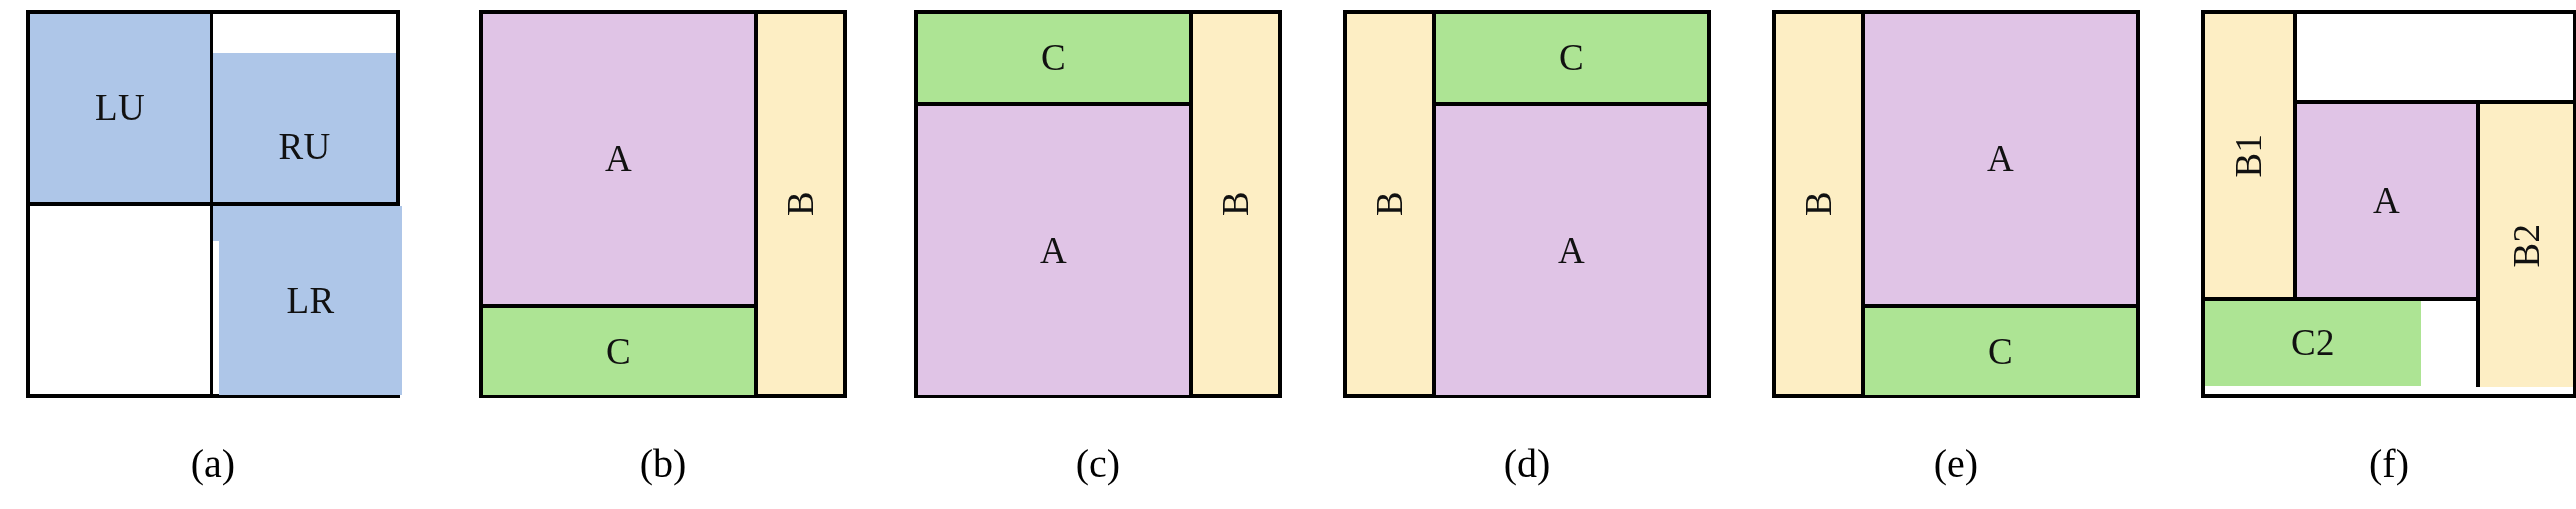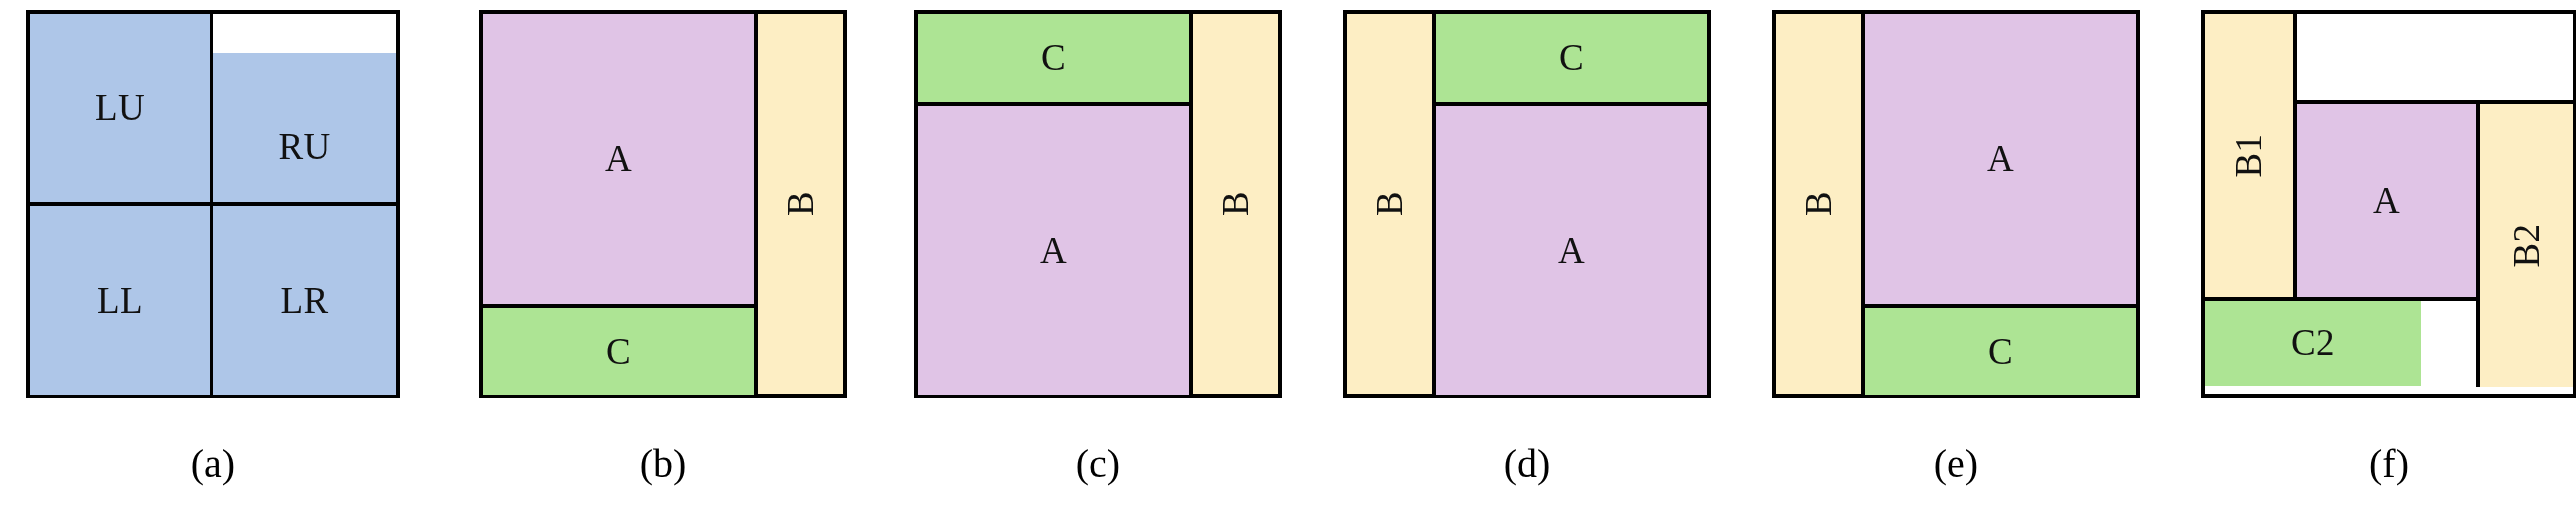--- a/index.html
+++ b/index.html
@@ -82,25 +82,22 @@
     <div class="panel-box" style="width:374px; height:388px;">
 
       <div class="region" style="left:0px; top:0px; width:180px; height:188px; background:#aec6e8;">
         <span class="region-label">LU</span>
       </div>
 
       <div class="region" style="left:183px; top:0px; width:183px; height:188px; background:#aec6e8;margin-top:39px;">
         <span class="region-label">RU</span>
       </div>
 
-      <div class="region" style="left:0px; top:192px; width:180px; height:189px; background:#aec6e8;">
-        <span class="region-label">LL</span>
-      </div>
-
-      <div class="region" style="left:183px; top:192px; width:183px; height:189px; background:#aec6e8;">
+
+      <div class="region" style="left:189px; top:192px; width:183px; height:189px; background:#aec6e8;">
         <span class="region-label">LR</span>
       </div>
 
       <div class="divider" style="left:180px; top:0px; width:3.2px; height:380px;"></div>
       <div class="divider" style="left:0px; top:188px; width:366px; height:4px;"></div>
     </div>
     <div class="caption" style="left:0px; top:434px; width:374px;">(a)</div>
   </div>
 
   <div class="panel" style="left:236px; top:9.5px; width:374px; height:398px;">

